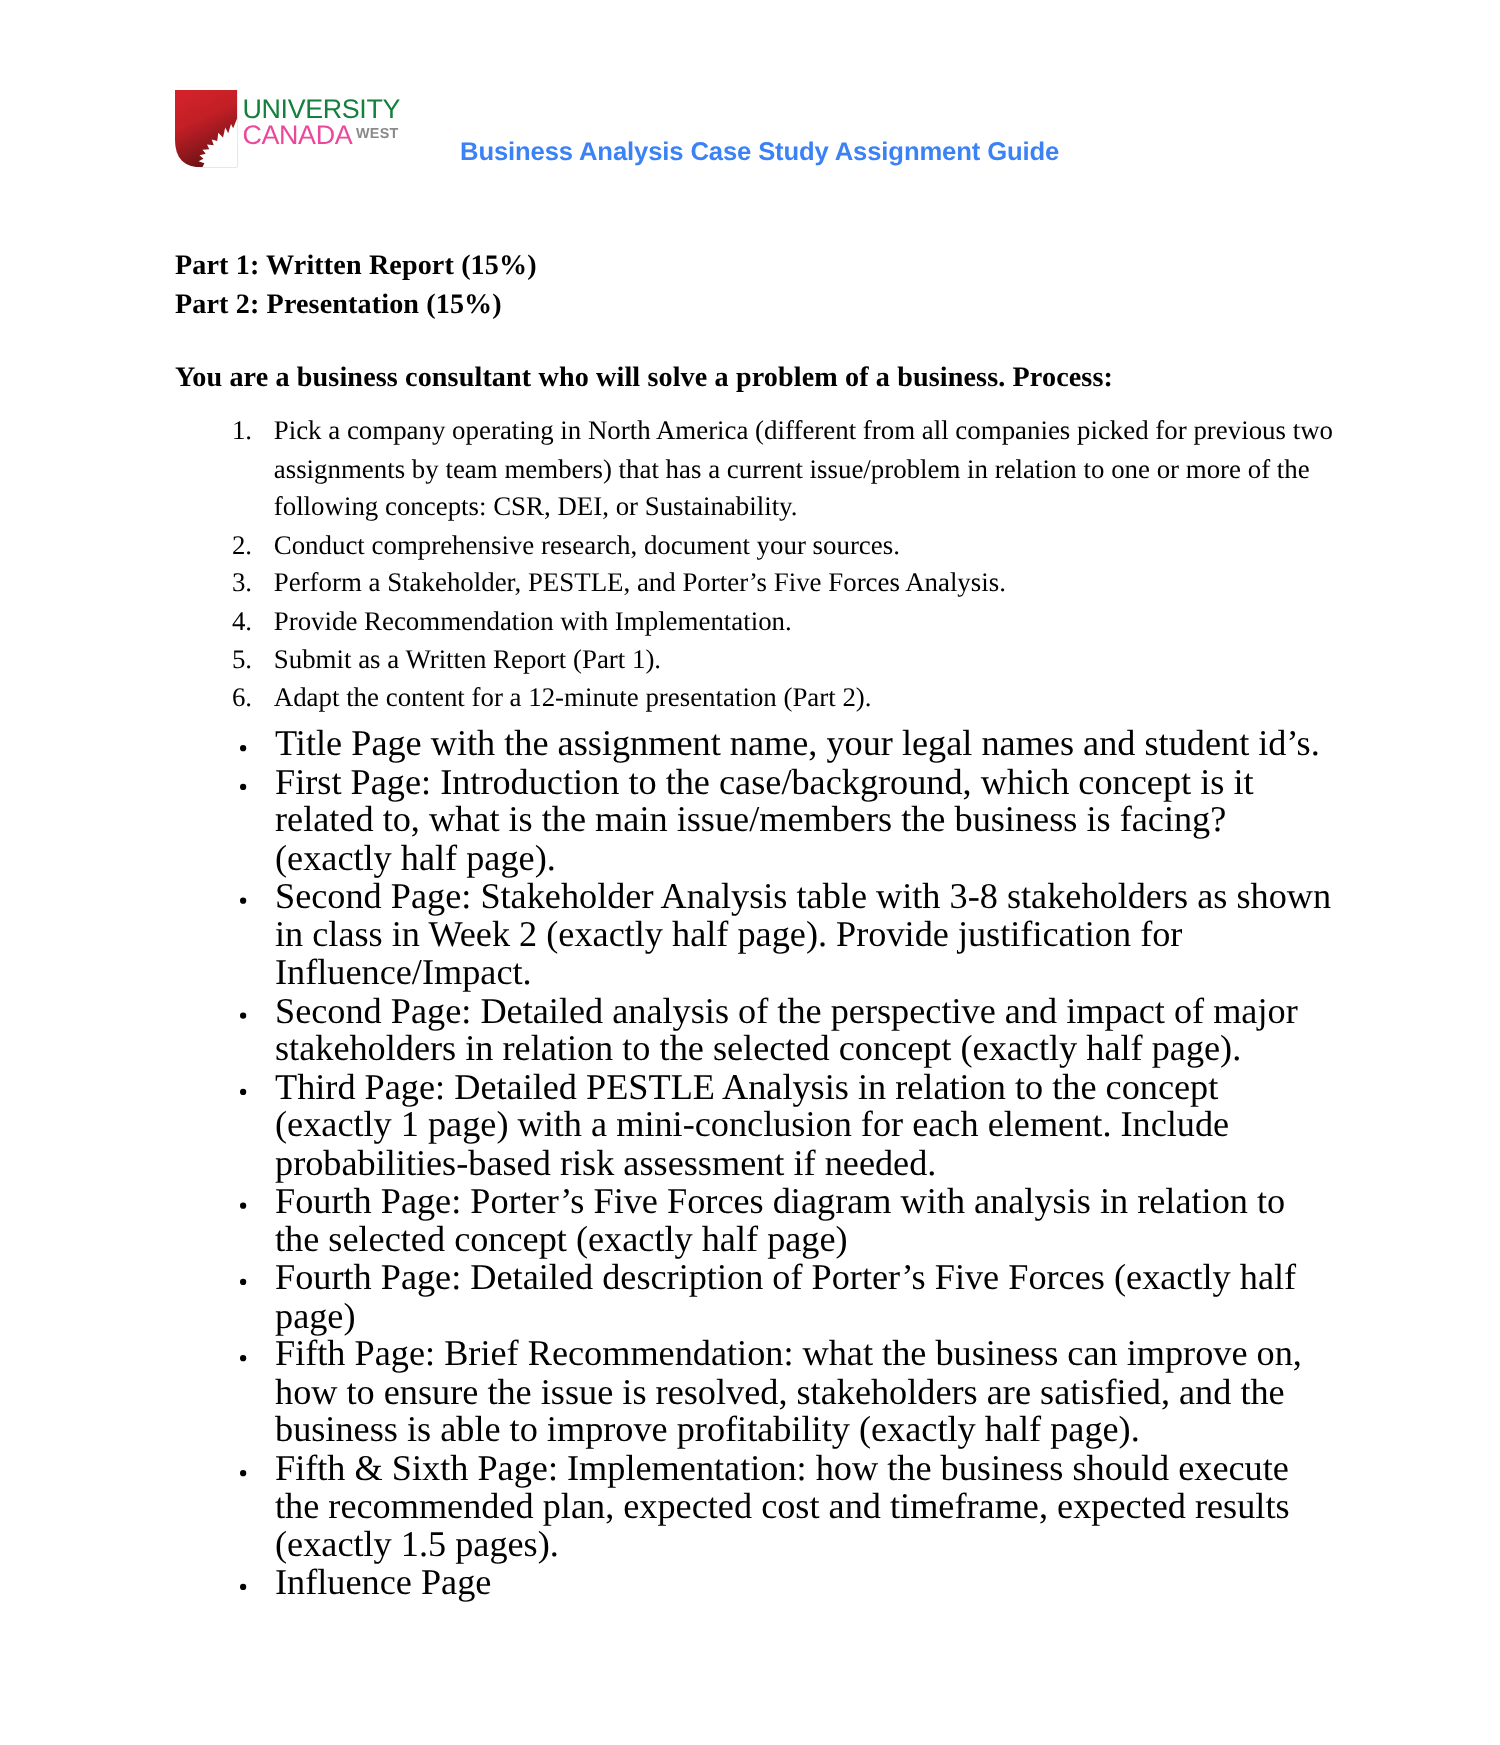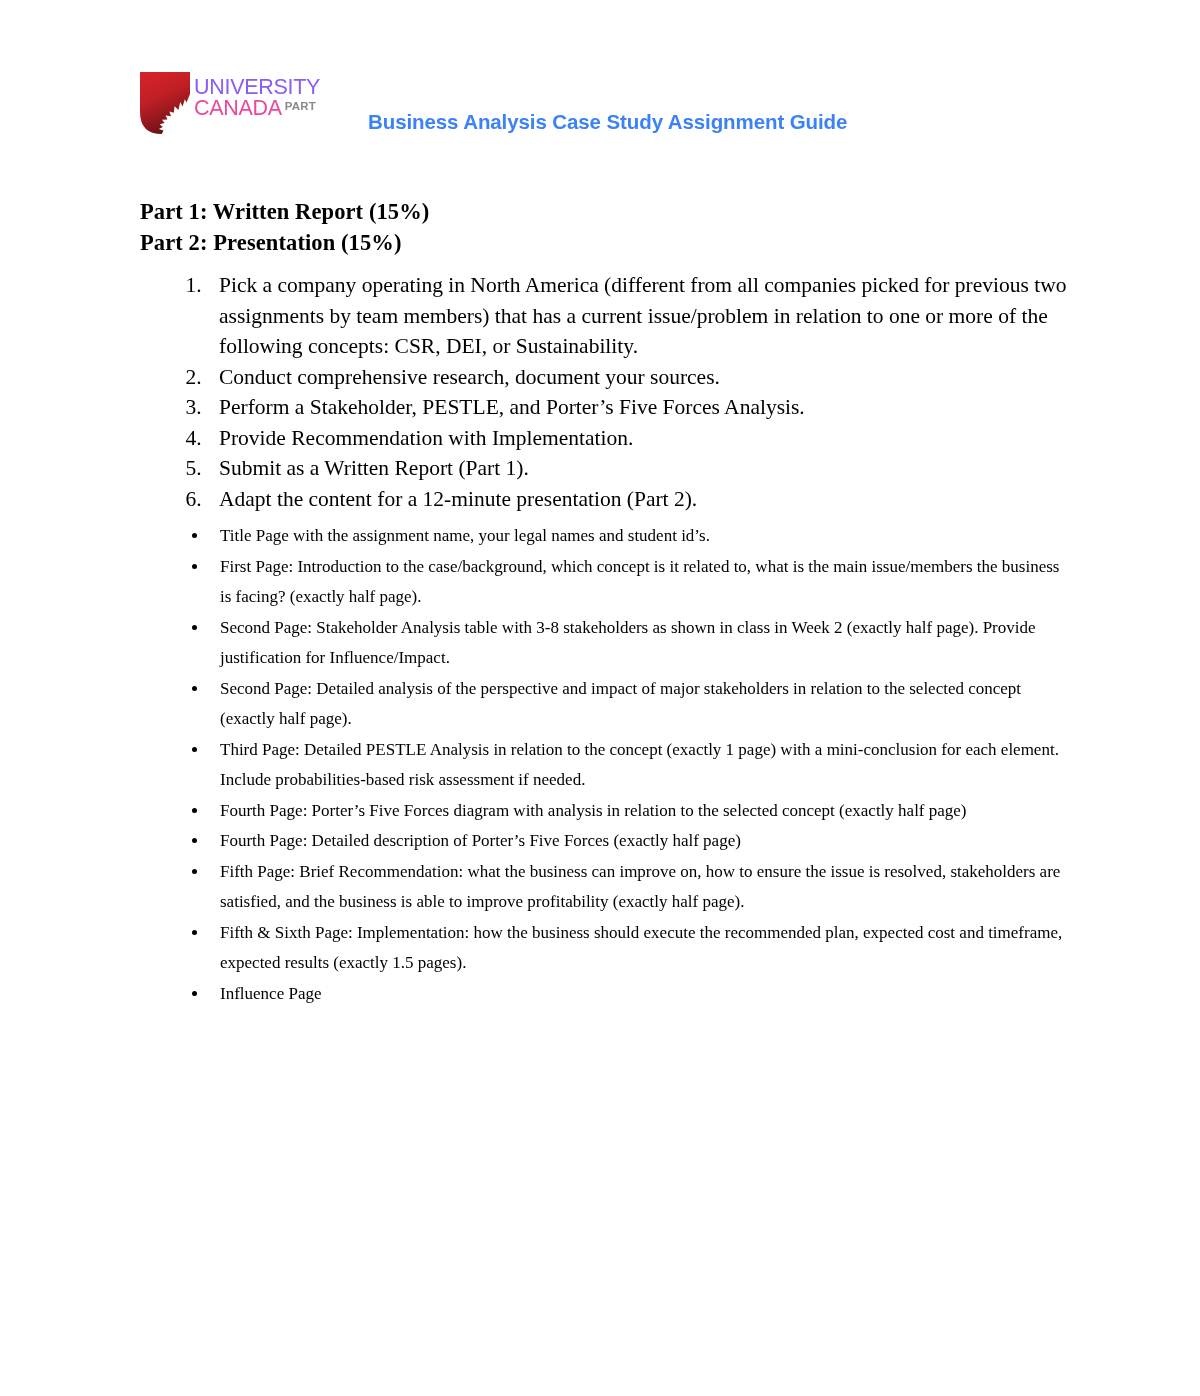--- a/index.html
+++ b/index.html
@@ -53,21 +53,21 @@
   .logo-words {
     margin-left: 4px;
     margin-top: 9px;
     line-height: 0.95;
   }
 
   .logo-line1 {
     font-family: "Liberation Sans", "DejaVu Sans", sans-serif;
     font-size: 21.5px;
     letter-spacing: -0.3px;
-    color: #8b5cf6;
+    color: #15803d;
     font-weight: 400;
     display: block;
     white-space: nowrap;
   }
 
   .logo-line2 {
     display: block;
     white-space: nowrap;
     margin-top: 1px;
   }
@@ -142,21 +142,21 @@
     font-weight: 700;
     line-height: 31px;
     margin-top: 29px;
     letter-spacing: 0.1px;
   }
 
   ul.reqs {
     margin: 7px 0 0 0;
     padding: 0 0 0 69px;
     list-style: disc;
-    font-size: 17px;
+    font-size: 29px;
     line-height: 30.5px;
   }
   ul.reqs > li {
     padding-left: 11px;
     margin: 0;
   }
   ul.reqs > li::marker {
     font-size: 17px;
   }
 </style>
@@ -189,33 +189,34 @@
             L34.6,34.2 L33.8,40.8 L29.4,39.6 L31.0,44.2
             L25.6,43.6 L27.4,47.4 L22.0,47.8 L24.6,51.0
             L19.6,52.2 L22.8,55.0 L18.8,57.0 L23.5,58.6
             L21.8,62 Z"></path>
         </g>
       </svg>
 
       <div class="logo-words">
         <span class="logo-line1">UNIVERSITY</span>
         <span class="logo-line2">
-          <span class="logo-canada">CANADA</span><span class="logo-west">PART</span>
+          <span class="logo-canada">CANADA</span><span class="logo-west">WEST</span>
         </span>
       </div>
     </div>
 
     <div class="doc-title">Business Analysis Case Study Assignment Guide</div>
   </div>
 
   <div class="body-content">
 
     <div class="part-line">Part 1: Written Report (15%)</div>
     <div class="part-line">Part 2: Presentation (15%)</div>
 
+    <div class="intro-line">You are a business consultant who will solve a problem of a business. Process:</div>
 
     <ol class="steps">
       <li>Pick a company operating in North America (different from all companies picked for previous two assignments by team members) that has a current issue/problem in relation to one or more of the following concepts: CSR, DEI, or Sustainability.</li>
       <li>Conduct comprehensive research, document your sources.</li>
       <li>Perform a Stakeholder, PESTLE, and Porter’s Five Forces Analysis.</li>
       <li>Provide Recommendation with Implementation.</li>
       <li>Submit as a Written Report (Part 1).</li>
       <li>Adapt the content for a 12-minute presentation (Part 2).</li>
     </ol>
 

